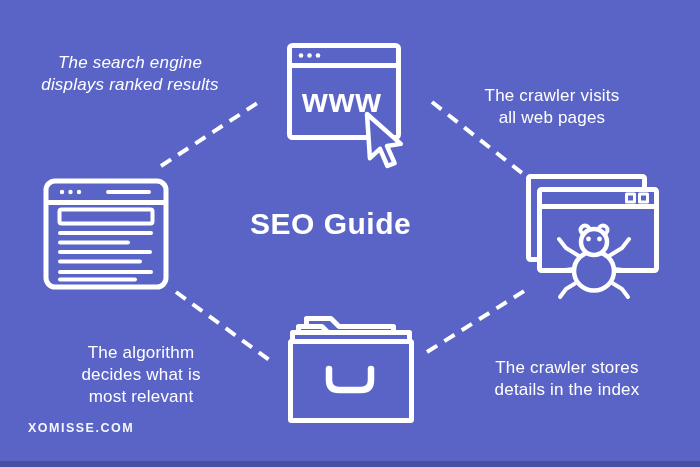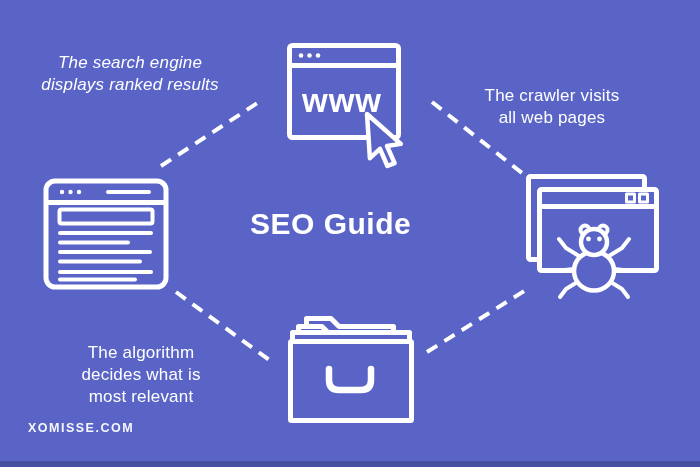--- a/index.html
+++ b/index.html
@@ -123,19 +123,21 @@
     </g>
   </svg>
 
   <div class="label label-tl">The search engine
 displays ranked results</div>
   <div class="label label-tr">The crawler visits
 all web pages</div>
   <div class="label label-bl">The algorithm
 decides what is
 most relevant</div>
+  <div class="label label-br">The crawler stores
+details in the index</div>
 
   <div class="title">SEO Guide</div>
 
   <div class="watermark">XOMISSE.COM</div>
 
   <div class="footer-shade"></div>
 </div>
 
 </body></html>

